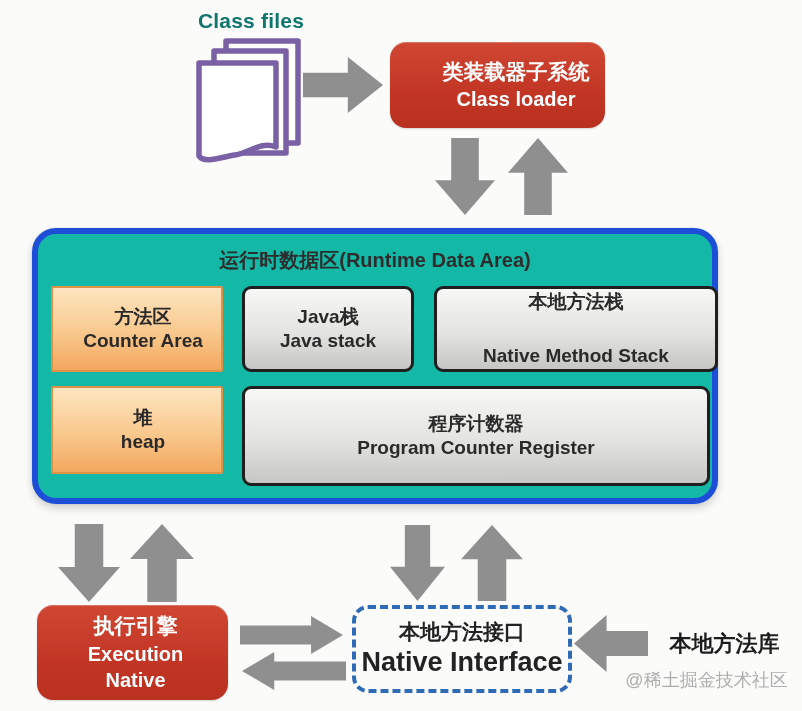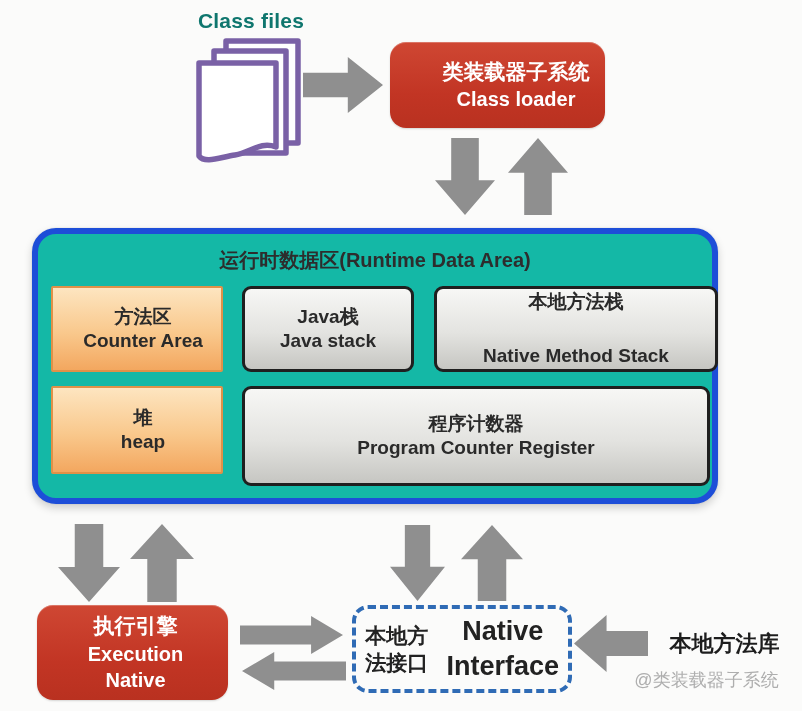--- a/index.html
+++ b/index.html
@@ -81,21 +81,21 @@
   #native-method-stack { left: 396px; top: 52px; width: 284px; height: 86px; justify-content: space-between; }
   #heap             { left: 13px;  top: 152px; width: 172px; height: 88px; }
   #program-counter  { left: 204px; top: 152px; width: 468px; height: 100px; }
 
   
   #native-interface {
     left: 352px; top: 605px; width: 220px; height: 88px;
     border: 4px dashed #2f6bb5;
     border-radius: 16px;
     background: transparent;
-    display: flex; align-items: center; justify-content: center;
+    display: flex; flex-direction: column; align-items: center; justify-content: center;
     text-align: center;
   }
   #native-interface .zh { font-size: 21px; font-weight: bold; color: #222; line-height: 1.3; }
   #native-interface .en { font-size: 27px; font-weight: 600; color: #222; line-height: 1.3; }
 
   .native-library-label {
     left: 652px; top: 629px; width: 145px;
     font-size: 22px; font-weight: bold; color: #1d1d1d;
     text-align: center;
   }
@@ -176,15 +176,15 @@
 
   <div class="abs" id="native-interface">
     <span class="zh">本地方法接口</span>
     <span class="en">Native Interface</span>
   </div>
 
   <div class="abs arrow arrow-left" style="left:574px; top:615px; width:74px; height:57px;"></div>
 
   <div class="abs native-library-label">本地方法库</div>
 
-  <div class="abs watermark">@类装载器子系统</div>
+  <div class="abs watermark">@稀土掘金技术社区</div>
 
 </div>
 
 </body></html>

